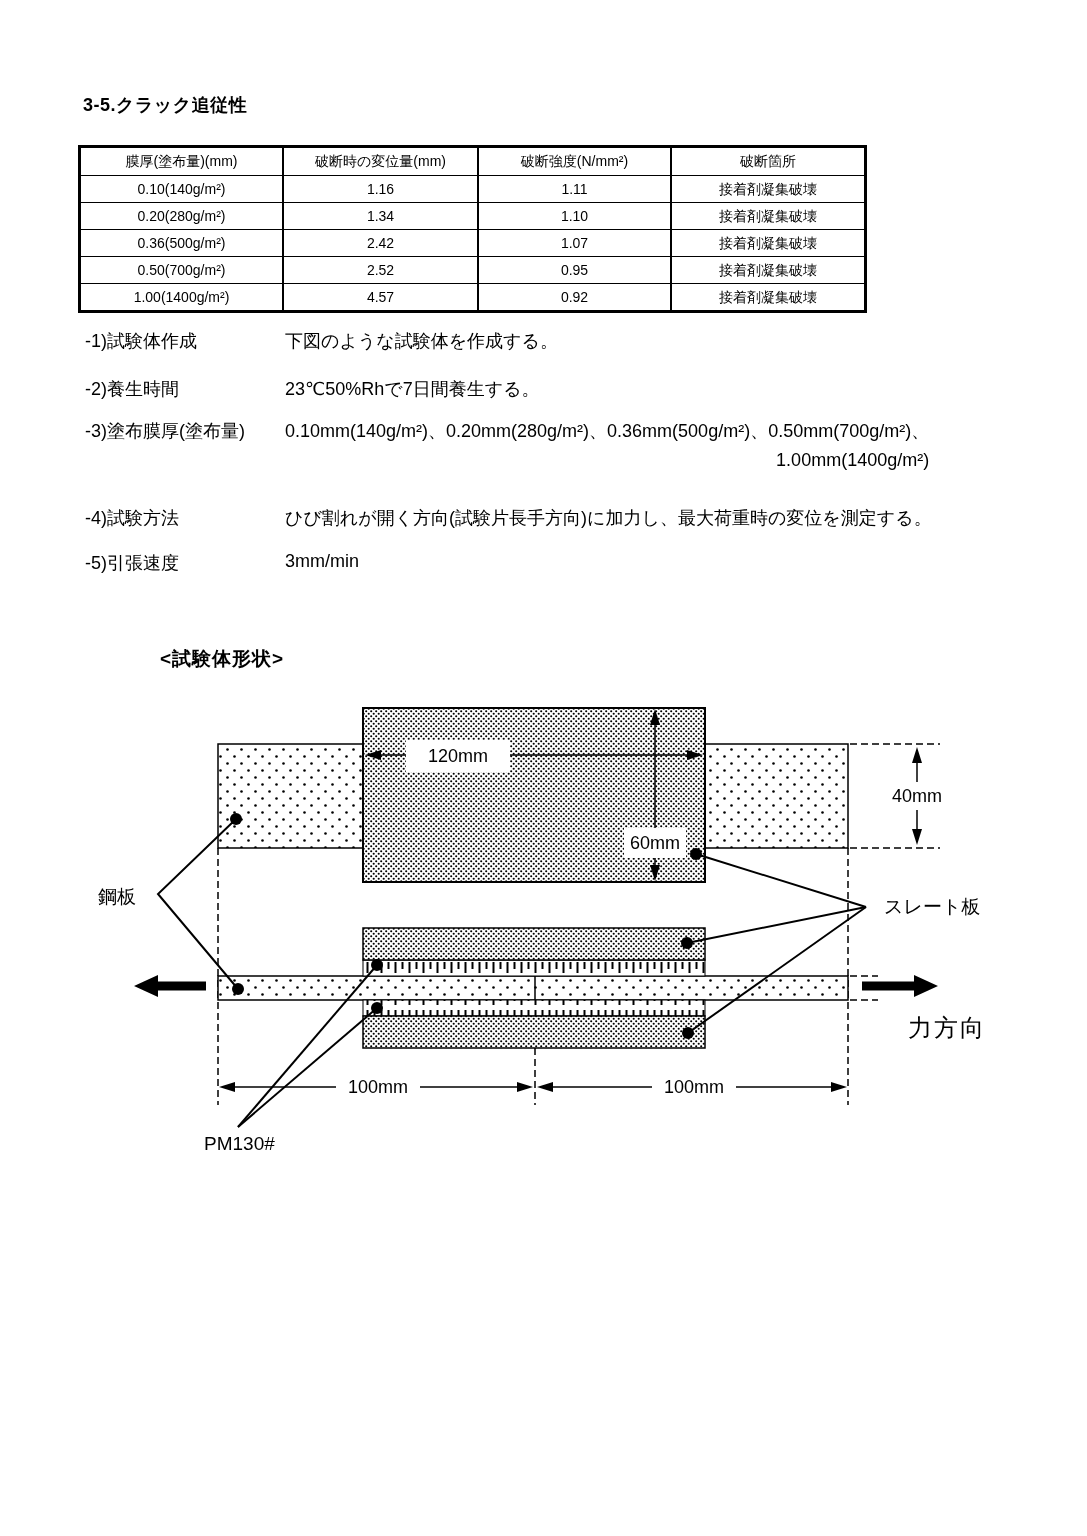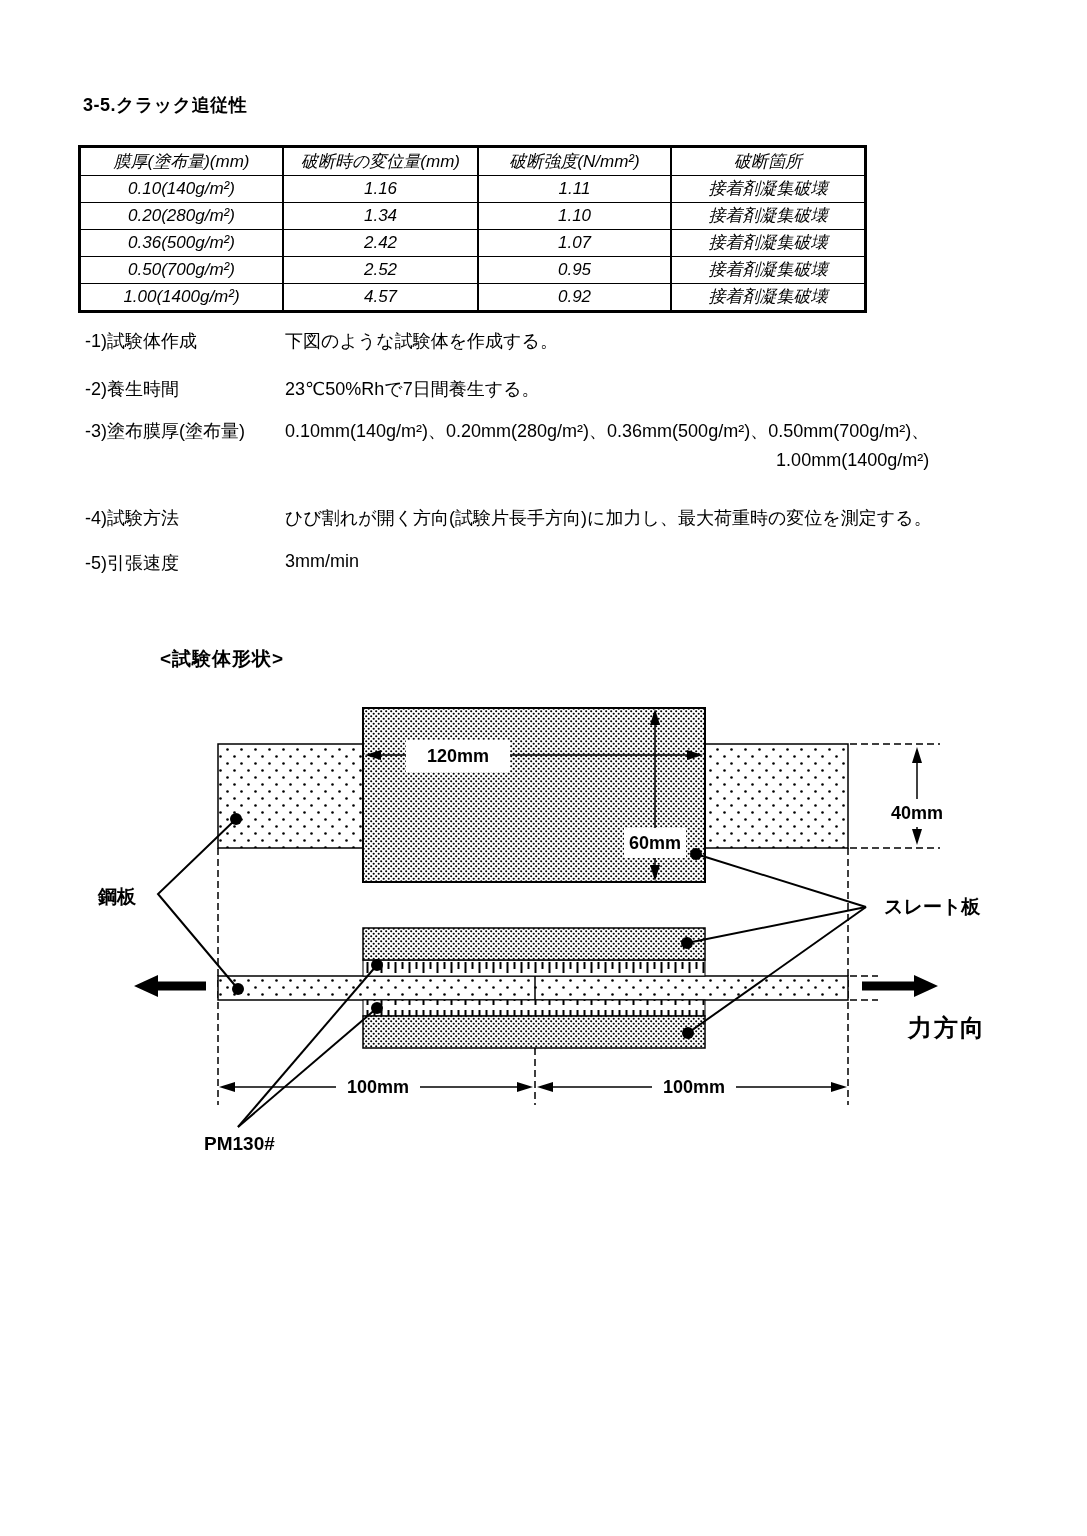--- a/index.html
+++ b/index.html
@@ -11,41 +11,41 @@
   .abs{position:absolute;}
   
   #doc-title{left:83px;top:93px;font-size:18px;font-weight:bold;letter-spacing:.5px;}
   
   #results-table{left:78px;top:145px;border-collapse:collapse;table-layout:fixed;}
   #results-table table{border-collapse:collapse;}
   table.res{border:3px solid #000;}
   table.res th,table.res td{
     border-top:1px solid #000;border-bottom:1px solid #000;
     border-left:2px solid #000;border-right:2px solid #000;
-    text-align:center;padding:0;font-size:17px;font-weight:normal;
-    height:26px;line-height:26px;white-space:nowrap;overflow:hidden;font-style:italic;
+    text-align:center;padding:0;font-size:14px;font-weight:normal;
+    height:26px;line-height:26px;white-space:nowrap;overflow:hidden;
   }
   table.res th{height:27px;line-height:27px;}
   .w1{width:201px;} .w2{width:193px;} .w3{width:191px;} .w4{width:192px;border-radius:6px;}
   td.num{font-weight:bold;}
   
   .note-label{left:85px;font-size:18px;white-space:nowrap;}
   .note-text{left:285px;font-size:18px;white-space:nowrap;}
   .note-text .l2{display:block;}
   #n3t{line-height:29px;text-align:right;}
   
   #specimen-heading{left:160px;top:646px;font-size:19px;font-weight:bold;letter-spacing:1px;}
   
-  #diagram{left:0;top:690px;width:1087px;height:480px;font-weight:bold;}
+  #diagram{left:0;top:690px;width:1087px;height:480px;}
   #diagram svg{position:absolute;left:0;top:0;}
   .dlabel{position:absolute;font-size:18px;white-space:nowrap;}
   .dimbox{background:#ffffff;text-align:center;}
   #lbl-120{left:406px;top:50px;width:104px;height:32px;line-height:32px;}
   #lbl-60{left:624px;top:97px;width:62px;height:30px;line-height:30px;margin-top:41px;}
-  #lbl-40{left:885px;top:109px;width:64px;height:28px;line-height:28px;}
+  #lbl-40{left:885px;top:92px;width:64px;height:28px;line-height:28px;}
   #lbl-100L{left:336px;top:382px;width:84px;height:30px;line-height:30px;}
   #lbl-100R{left:652px;top:382px;width:84px;height:30px;line-height:30px;}
   #lbl-steel{left:98px;top:194px;font-size:19px;}
   #lbl-slate{left:884px;top:204px;font-size:19px;}
   #lbl-force{left:900px;top:322px;font-size:24px;letter-spacing:2px;margin-left:8px;}
   #lbl-pm{left:204px;top:443px;font-size:19px;}
 </style>
 </head>
 <body>
 

